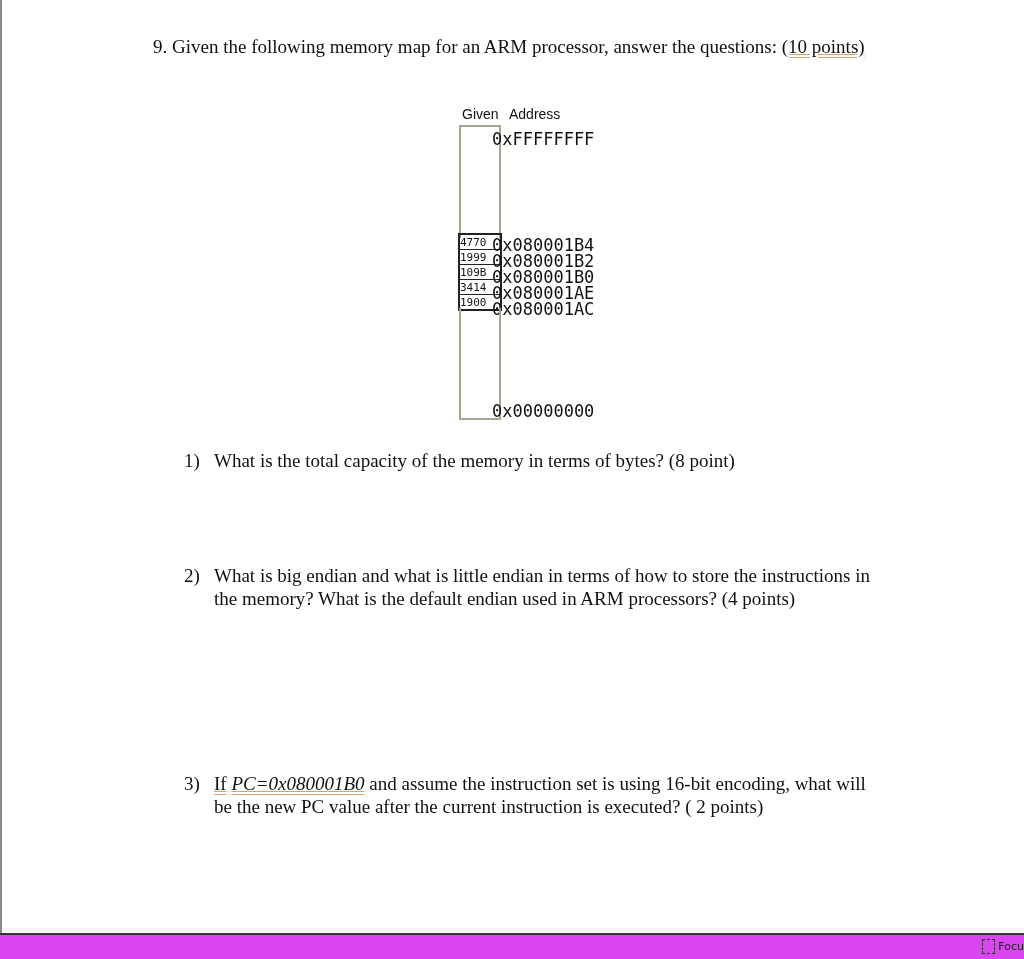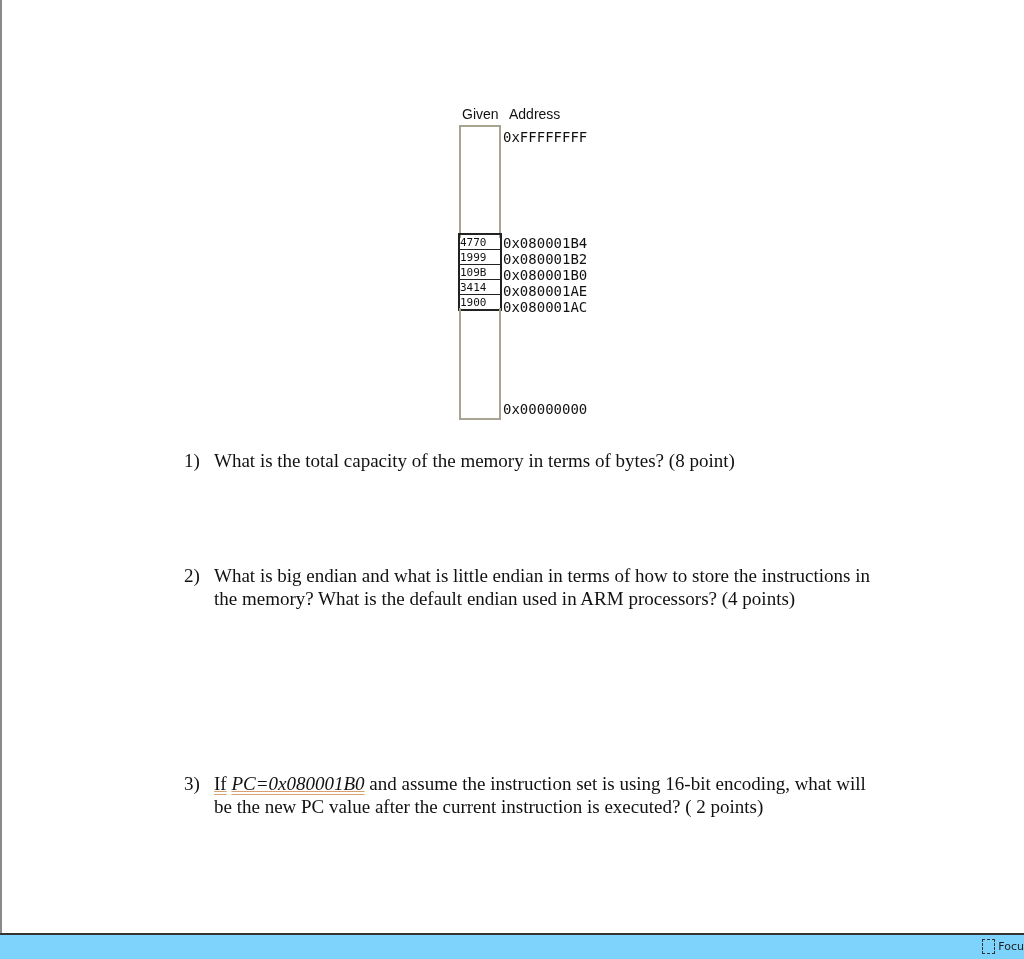--- a/index.html
+++ b/index.html
@@ -13,33 +13,38 @@
              font-family:"Liberation Sans", sans-serif; }
   .col-label { position:absolute; top:0; font-size:14px; }
   .mem-top { position:absolute; left:1px; top:19px; width:38px; height:111px;
              border:2px solid #a8a48f; border-bottom:none; }
   .mem-bottom { position:absolute; left:1px; top:202px; width:38px; height:110px;
                 border:2px solid #a8a48f; border-top:none; }
   .cells { position:absolute; left:0; top:127px; width:40px; border:2px solid #222; }
   .cell { height:14px; border-bottom:1px solid #222; font-family:"DejaVu Sans Mono", monospace;
           font-size:11px; text-align:left; line-height:15px; }
   .cell:last-child { border-bottom:none; }
-  .addr { position:absolute; left:45px; font-family:"DejaVu Sans Mono", monospace; font-size:14px; }
+  .addr { position:absolute; left:34px; font-family:"DejaVu Sans Mono", monospace; font-size:17px; }
   .q { position:absolute; left:182px; font-size:19px; line-height:23px; }
   .q .num { position:absolute; left:0; }
   .q .body { position:absolute; left:30px; width:670px; }
-  .status { position:absolute; left:0; top:933px; width:1024px; height:26px; background:#7dd3fc;
+  .status { position:absolute; left:0; top:933px; width:1024px; height:26px; background:#d946ef;
             border-top:2px solid #333; box-sizing:border-box; }
   .focus { position:absolute; right:0; top:4px; font-family:"DejaVu Sans", sans-serif; font-size:11px; color:#222; }
   .focus-icon { display:inline-block; width:11px; height:13px; border:1px dashed #333; margin-right:3px; vertical-align:middle; }
 </style>
 </head>
 <body>
 
 <div class="page">
+  <div class="title">
+    <span>9.</span>
+    <span>Given the following memory map for an ARM processor, answer the questions:</span>
+    <span class="underline-wavy">(10 points)</span>
+  </div>
 
   <div class="diagram">
     <span class="col-label" style="left:4px">Given</span>
     <span class="col-label" style="left:51px">Address</span>
     <div class="mem-top"></div>
     <span class="addr" style="top:23px">0xFFFFFFFF</span>
     <div class="cells">
       <div class="cell">4770</div>
       <div class="cell">1999</div>
       <div class="cell">109B</div>

